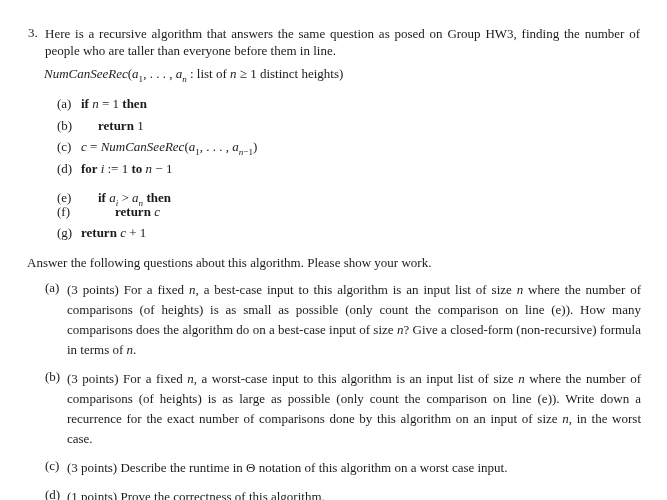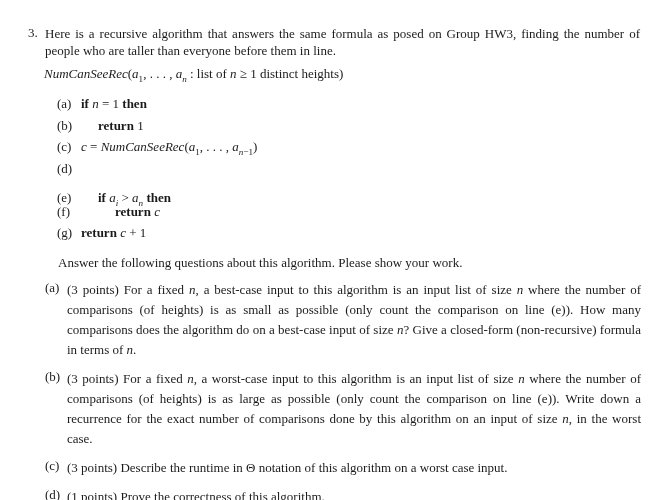--- a/index.html
+++ b/index.html
@@ -52,21 +52,21 @@
     align-items: baseline;
   }
   .alg-label {
     flex: 0 0 24px;
   }
   .alg-content {
     white-space: pre;
   }
   
   .answer-intro {
-    margin-left: 58px;
+    margin-left: 27px;
     margin-top: 11px;
     line-height: 16px;
   }
   
   .questions {
     margin-left: 45px;
     margin-top: 2px;
     width: 596px;
   }
   .q-item {
@@ -88,40 +88,41 @@
   sub.seg-sub  { font-size: 0.7em; font-style: normal; line-height: 0; }
   sub.seg-isub { font-size: 0.7em; font-style: italic; line-height: 0; }
 </style>
 </head>
 <body>
 
 <div class="page">
 
   <div class="problem-row">
     <span class="problem-number">3.</span>
-    <div class="problem-intro"><span class="seg-r">Here is a recursive algorithm that answers the same formula as posed on Group HW3, finding the number of people who are taller than everyone before them in line.</span></div>
+    <div class="problem-intro"><span class="seg-r">Here is a recursive algorithm that answers the same question as posed on Group HW3, finding the number of people who are taller than everyone before them in line.</span></div>
   </div>
 
   <div class="signature"><span class="seg-i">NumCanSeeRec</span><span class="seg-r">(</span><span class="seg-i">a</span><sub class="seg-sub">1</sub><span class="seg-r">, . . . , </span><span class="seg-i">a</span><sub class="seg-isub">n</sub><span class="seg-r"> : list of </span><span class="seg-i">n</span><span class="seg-r"> ≥ 1 distinct heights)</span></div>
 
   <div class="algorithm">
       <div class="alg-line">
         <span class="alg-label">(a)</span>
         <span class="alg-content" style="padding-left: 0px;"><span class="seg-b">if </span><span class="seg-i">n</span><span class="seg-r"> = 1 </span><span class="seg-b">then</span></span>
       </div>
       <div class="alg-line">
         <span class="alg-label">(b)</span>
         <span class="alg-content" style="padding-left: 17px;"><span class="seg-b">return</span><span class="seg-r"> 1</span></span>
       </div>
       <div class="alg-line">
         <span class="alg-label">(c)</span>
         <span class="alg-content" style="padding-left: 0px; text-align: right;"><span class="seg-i">c</span><span class="seg-r"> = </span><span class="seg-i">NumCanSeeRec</span><span class="seg-r">(</span><span class="seg-i">a</span><sub class="seg-sub">1</sub><span class="seg-r">, . . . , </span><span class="seg-i">a</span><sub class="seg-isub">n</sub><sub class="seg-sub">−1</sub><span class="seg-r">)</span></span>
       </div>
       <div class="alg-line">
         <span class="alg-label">(d)</span>
+        <span class="alg-content" style="padding-left: 0px;"><span class="seg-b">for </span><span class="seg-i">i</span><span class="seg-r"> := 1 </span><span class="seg-b">to </span><span class="seg-i">n</span><span class="seg-r"> − 1</span></span>
       </div>
       <div class="alg-line">
         <span class="alg-label">(e)</span>
         <span class="alg-content" style="padding-left: 17px; margin-top: 8px;"><span class="seg-b">if </span><span class="seg-i">a</span><sub class="seg-isub">i</sub><span class="seg-r"> &gt; </span><span class="seg-i">a</span><sub class="seg-isub">n</sub><span class="seg-b"> then</span></span>
       </div>
       <div class="alg-line">
         <span class="alg-label">(f)</span>
         <span class="alg-content" style="padding-left: 34px;"><span class="seg-b">return </span><span class="seg-i">c</span></span>
       </div>
       <div class="alg-line">

